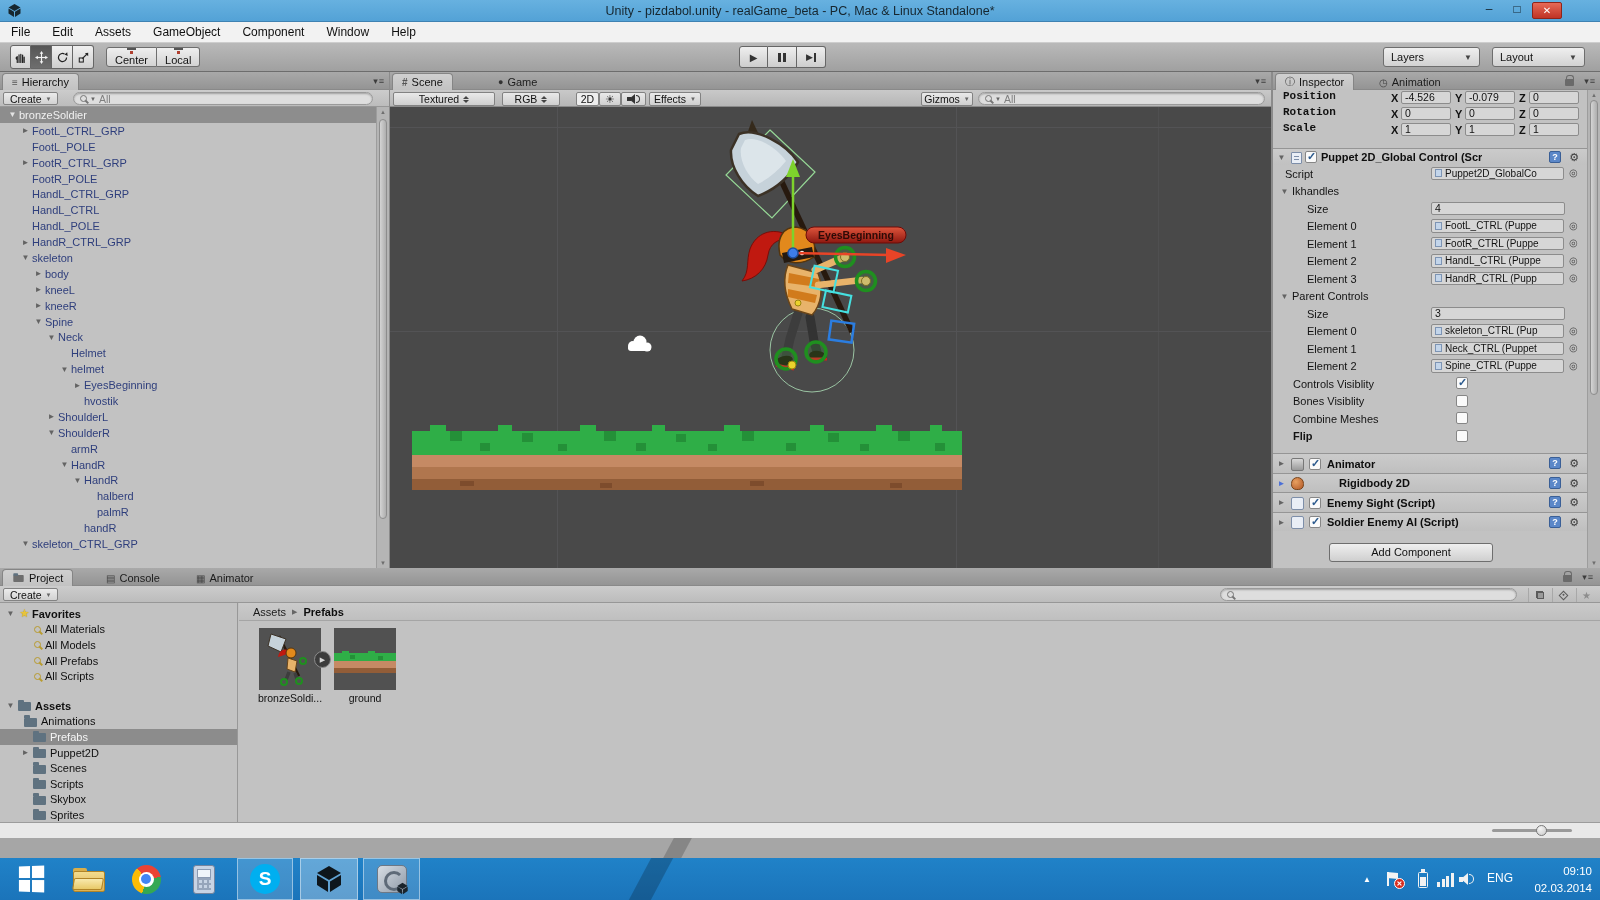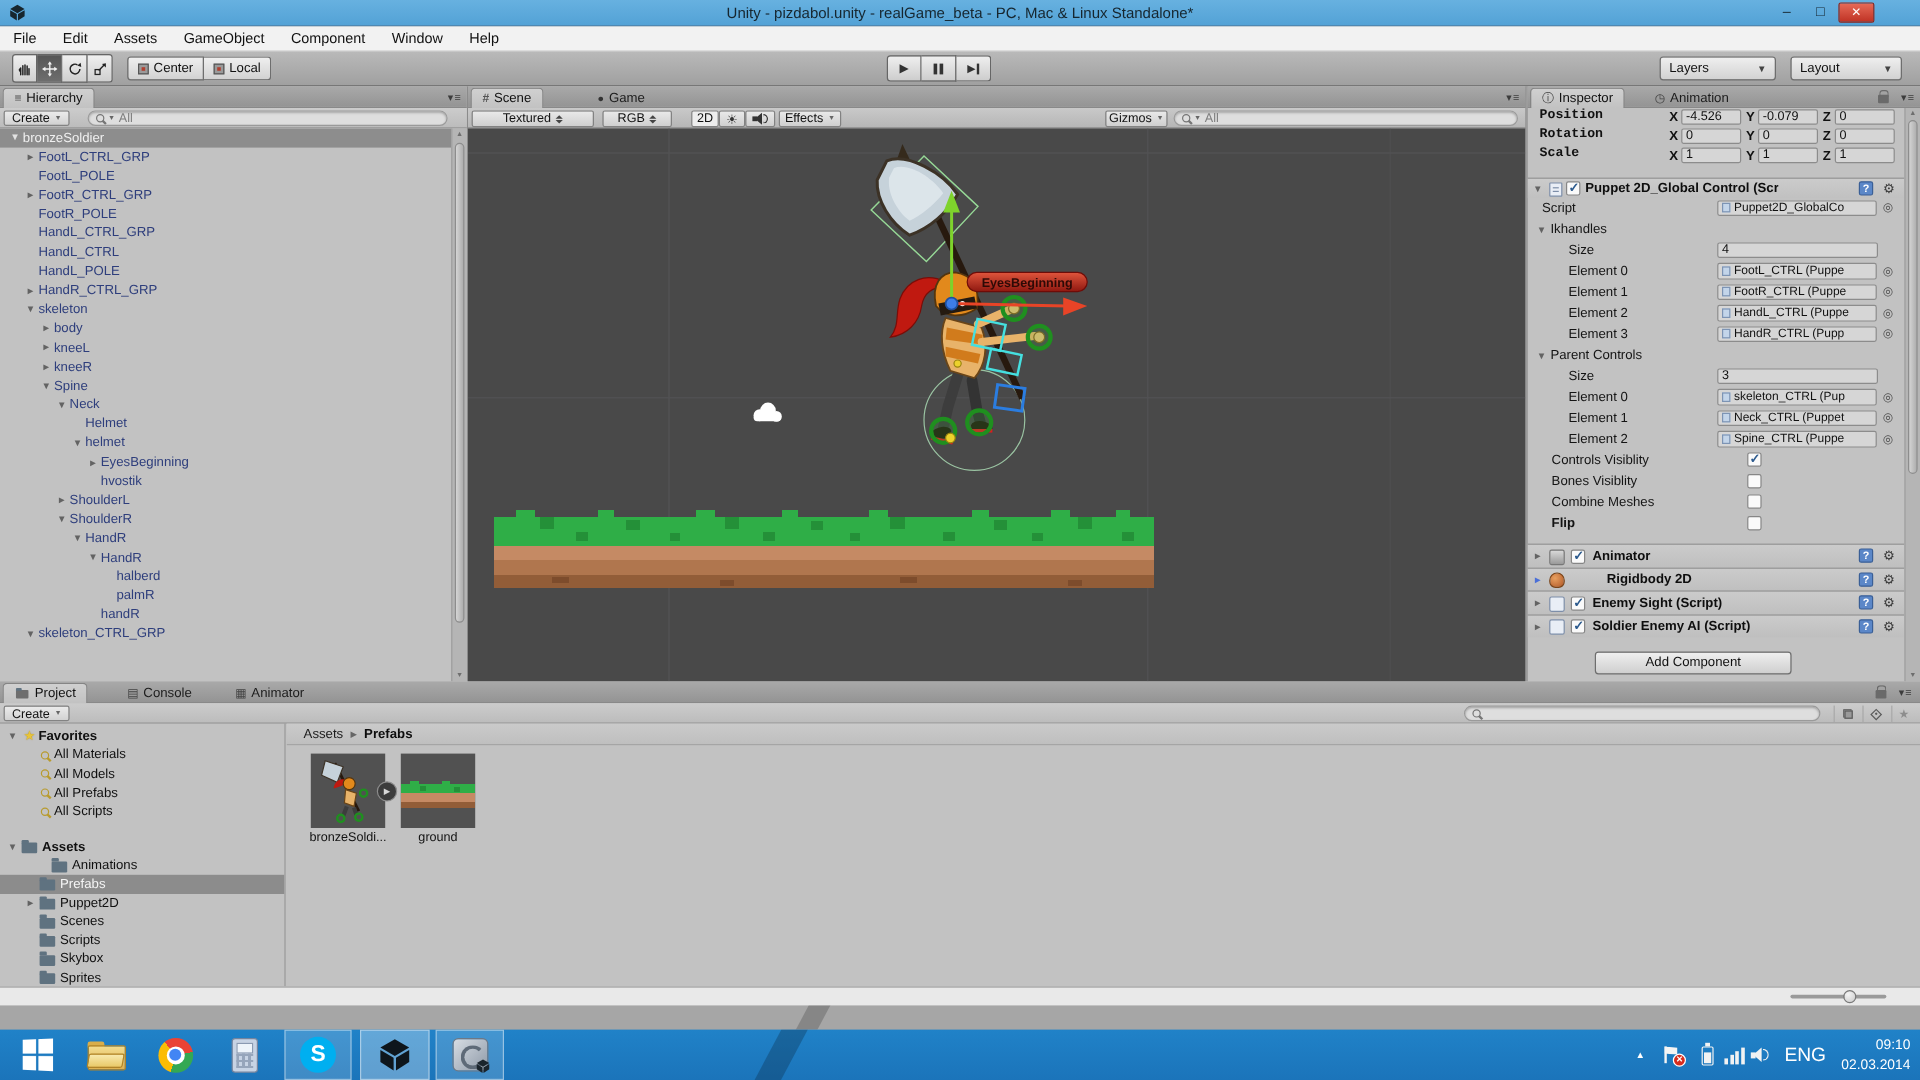--- a/index.html
+++ b/index.html
@@ -28,21 +28,21 @@
   #toolbar { position:absolute; left:0; top:43px; width:1600px; height:29px;
     background:linear-gradient(#b9b9b9,#a0a0a0); border-bottom:1px solid #6d6d6d; }
   #tools { position:absolute; left:10px; top:2px; display:flex; }
   .toolbtn { width:21px; height:24px; border:1px solid #666; border-left:none;
     background:linear-gradient(#f0f0f0,#cfcfcf); display:flex; align-items:center; justify-content:center; }
   .toolbtn:first-child { border-left:1px solid #666; border-radius:3px 0 0 3px; }
   .toolbtn:last-child { border-radius:0 3px 3px 0; }
   .toolbtn.active { background:linear-gradient(#565656,#6e6e6e); }
   #pivots { position:absolute; left:106px; top:4px; display:flex; }
   .pivbtn { height:20px; padding:0 8px; font-size:11px; color:#111; display:flex; align-items:center; gap:4px;
-    background:linear-gradient(#efefef,#d2d2d2); border:1px solid #6e6e6e; border-left:none; }
+    background:linear-gradient(#efefef,#d2d2d2); border:1px solid #6e6e6e; border-left:none;flex-direction:column; }
   .pivbtn:first-child { border-left:1px solid #6e6e6e; border-radius:3px 0 0 3px; }
   .pivbtn:last-child { border-radius:0 3px 3px 0; }
   .pivico { width:9px; height:9px; background:#9a9a9a; border:1px solid #555; position:relative; }
   .pivico::after { content:""; position:absolute; left:2px; top:2px; width:3px; height:3px; background:#b04030; }
   #playgroup { position:absolute; left:739px; top:3px; display:flex; }
   .playbtn { width:29px; height:22px; border:1px solid #666; border-left:none;
     background:linear-gradient(#efefef,#cdcdcd); display:flex; align-items:center; justify-content:center;
     font-size:10px; color:#333; }
   .playbtn:first-child { border-left:1px solid #666; border-radius:3px 0 0 3px; }
   .playbtn:last-child { border-radius:0 3px 3px 0; }
@@ -268,21 +268,21 @@
   .batt::before { content:""; position:absolute; left:2px; top:-4px; width:4px; height:2.5px; background:#f2f2f2; }
   .batt::after { content:""; position:absolute; left:1px; right:1px; bottom:1px; height:9px; background:#f2f2f2; }
   .sig { position:absolute; display:flex; align-items:flex-end; gap:1.5px; }
   .sig i { width:3px; background:#f2f2f2; }
   .spk-w { position:relative; width:15px; height:12px; }
   .spk-w::before { content:""; position:absolute; left:0; top:3.5px; width:4px; height:5px; background:#f2f2f2; }
   .spk-w::after { content:""; position:absolute; left:2px; top:0; border-top:6px solid transparent;
     border-bottom:6px solid transparent; border-right:7px solid #f2f2f2; }
   .spk-w i { position:absolute; left:10px; top:1px; width:5px; height:10px; border:1.6px solid #f2f2f2;
     border-left:none; border-radius:0 6px 6px 0; }
-  #tray-lang { position:absolute; color:#fff; font-size:16px; }
+  #tray-lang { position:absolute; color:#fff; font-size:12px; }
   #tray-clock { position:absolute; color:#fff; font-size:11.5px; text-align:right; line-height:1.45; }
 </style>
 </head>
 <body>
 
 <div id="screen">
 
   <div id="titlebar">
     <svg id="app-logo" width="15" height="15" viewBox="0 0 30 30">
       <polygon points="15,2 27,9 15,16 3,9" fill="#17262e"></polygon>
@@ -473,20 +473,24 @@
           <span class="tri"></span>
           <span>hvostik</span>
         </div>
         <div class="h-row" style="padding-left: 45px;">
           <span class="tri">►</span>
           <span>ShoulderL</span>
         </div>
         <div class="h-row" style="padding-left: 45px;">
           <span class="tri">▼</span>
           <span>ShoulderR</span>
+        </div>
+        <div class="h-row" style="padding-left: 58px;">
+          <span class="tri"></span>
+          <span>armR</span>
         </div>
         <div class="h-row" style="padding-left: 58px;">
           <span class="tri">▼</span>
           <span>HandR</span>
         </div>
         <div class="h-row" style="padding-left: 71px;">
           <span class="tri">▼</span>
           <span>HandR</span>
         </div>
         <div class="h-row" style="padding-left: 84px;">
@@ -923,21 +927,21 @@
               <span class="mag ico-mag"></span>
               <span>All Scripts</span>
             </div>
           </div>
         <div id="asset-tree" style="padding-top:14px;">
             <div class="p-treerow" style="padding-left: 4px;">
               <span class="tri">▼</span>
               <span class="fold"></span>
               <span class="b">Assets</span>
             </div>
-            <div class="p-treerow" style="padding-left: 29px;">
+            <div class="p-treerow" style="padding-left: 10px;">
               <span class="tri"></span>
               <span class="fold"></span>
               <span>Animations</span>
             </div>
             <div class="p-treerow sel" style="padding-left: 19px;">
               <span class="tri"></span>
               <span class="fold"></span>
               <span>Prefabs</span>
             </div>
             <div class="p-treerow" style="padding-left: 19px;">

